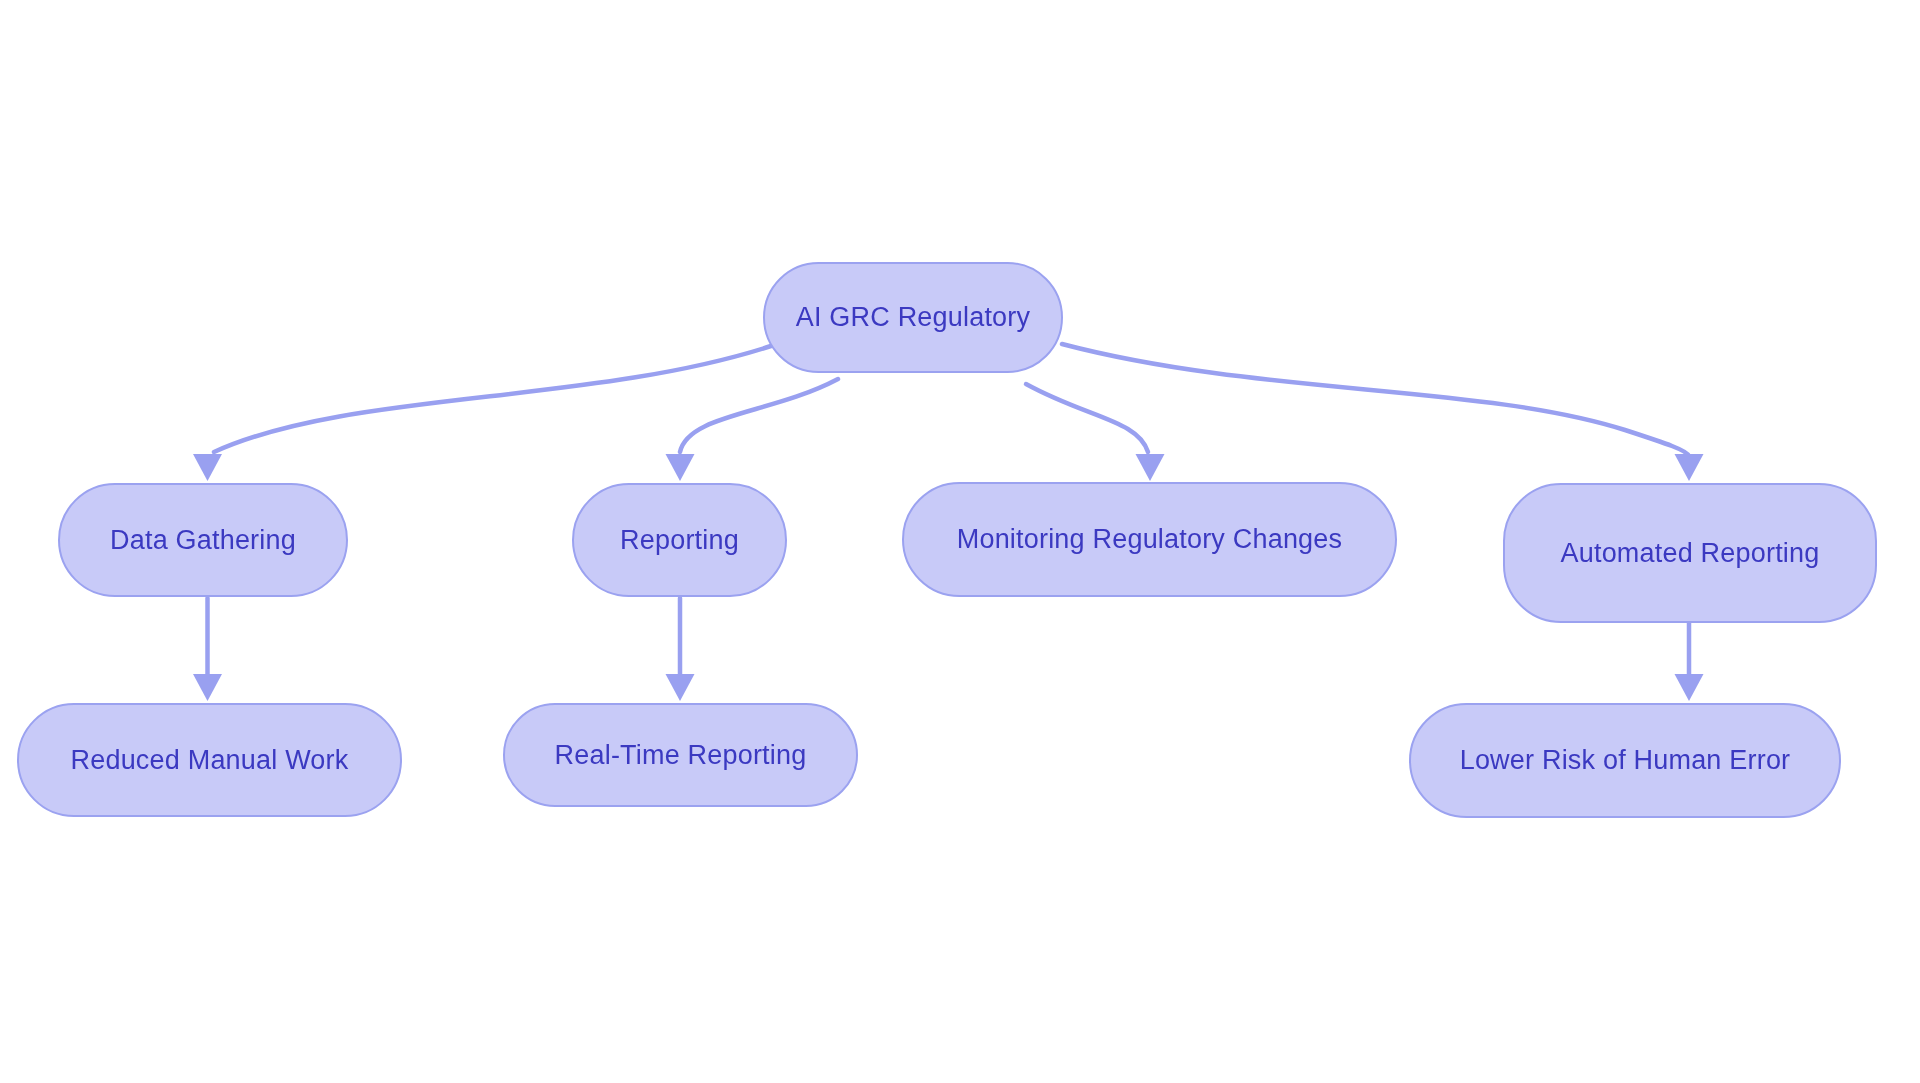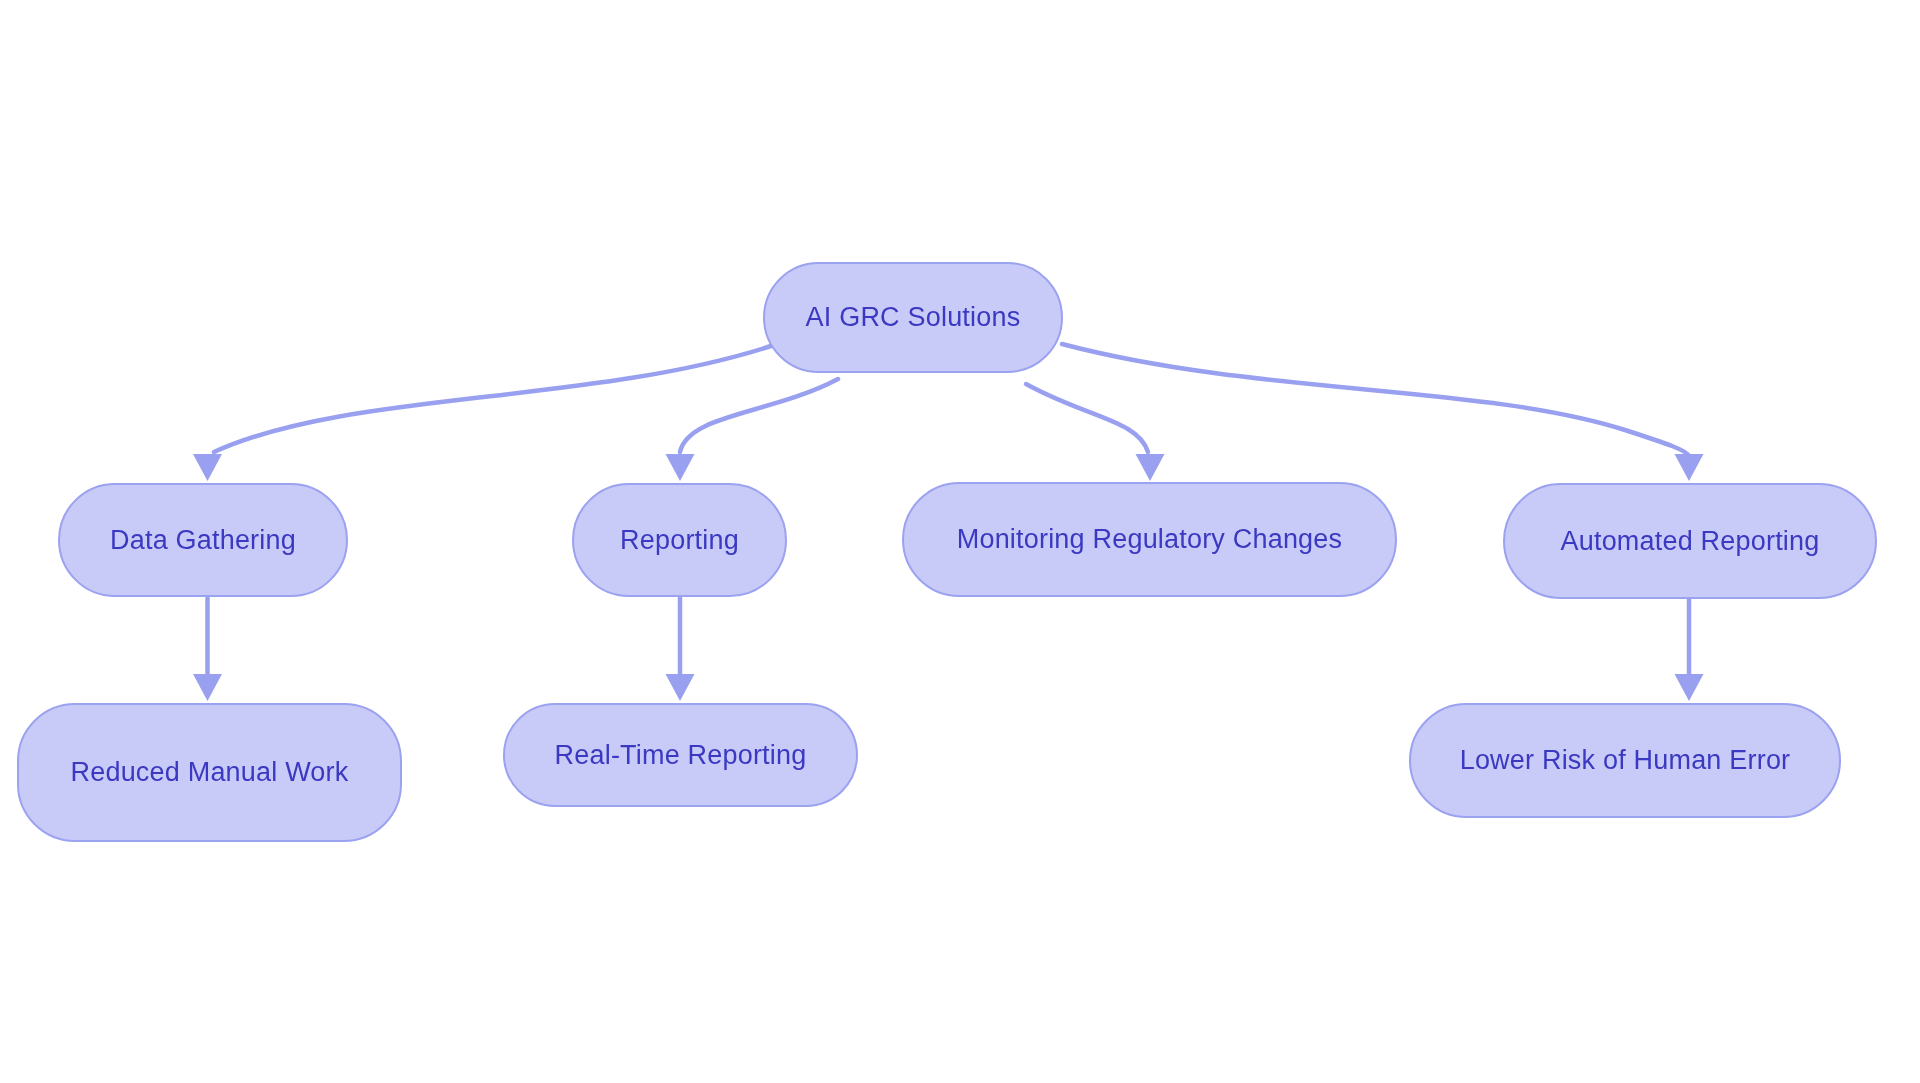--- a/index.html
+++ b/index.html
@@ -48,22 +48,22 @@
     font-size:27px;
     letter-spacing:0.2px;
     white-space:nowrap;
     text-align:center;
   }
   
   .n-root      {left:763px; top:262px; width:300px; height:111px; border-radius:56px;}
   .n-datagather{left:58px;  top:483px; width:290px; height:114px;}
   .n-reporting {left:572px; top:483px; width:215px; height:114px;}
   .n-monitoring{left:902px; top:482px; width:495px; height:115px;}
-  .n-automated {left:1503px;top:483px; width:374px; height:116px;justify-content:center;}
-  .n-reduced   {left:17px;  top:703px; width:385px; height:139px;}
+  .n-automated {left:1503px;top:483px; width:374px; height:140px;justify-content:center;}
+  .n-reduced   {left:17px;  top:703px; width:385px; height:114px;}
   .n-realtime  {left:503px; top:703px; width:355px; height:104px;}
   .n-lowerrisk {left:1409px;top:703px; width:432px; height:115px;}
 </style>
 </head>
 <body>
 
 <div class="canvas">
 
   <svg class="edges" viewBox="0 0 1920 1083" xmlns="http://www.w3.org/2000/svg">
 
@@ -83,21 +83,21 @@
     <polygon class="arrowhead" points="193,674 222,674 207.5,701"></polygon>
 
     <path class="edge" d="M 680 598 L 680 676"></path>
     <polygon class="arrowhead" points="665.5,674 694.5,674 680,701"></polygon>
 
     <path class="edge" d="M 1689 598 L 1689 676"></path>
     <polygon class="arrowhead" points="1674.5,674 1703.5,674 1689,701"></polygon>
   </svg>
 
   <div class="node n-root">
-    <span>AI GRC Solutions</span>
+    <span>AI GRC Regulatory</span>
   </div>
 
   <div class="node n-datagather">
     <span>Data Gathering</span>
   </div>
 
   <div class="node n-monitoring">
     <span>Monitoring Regulatory Changes</span>
   </div>
 

